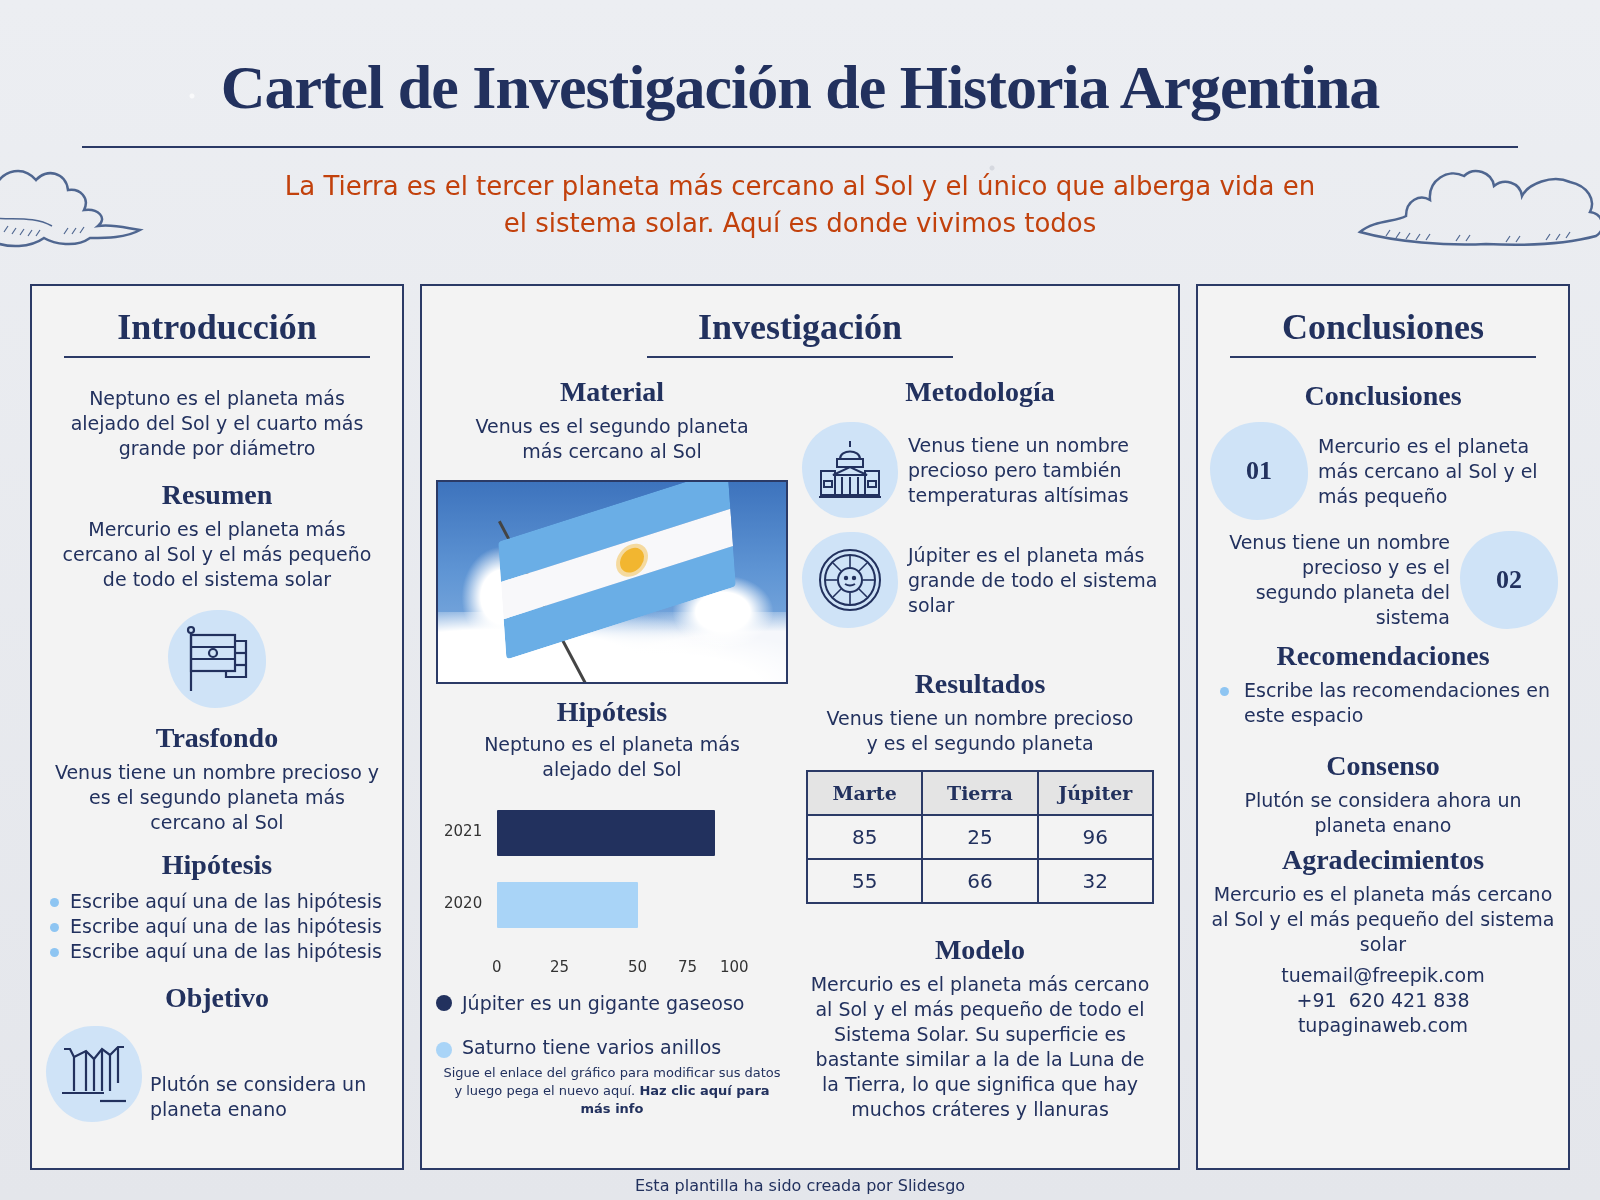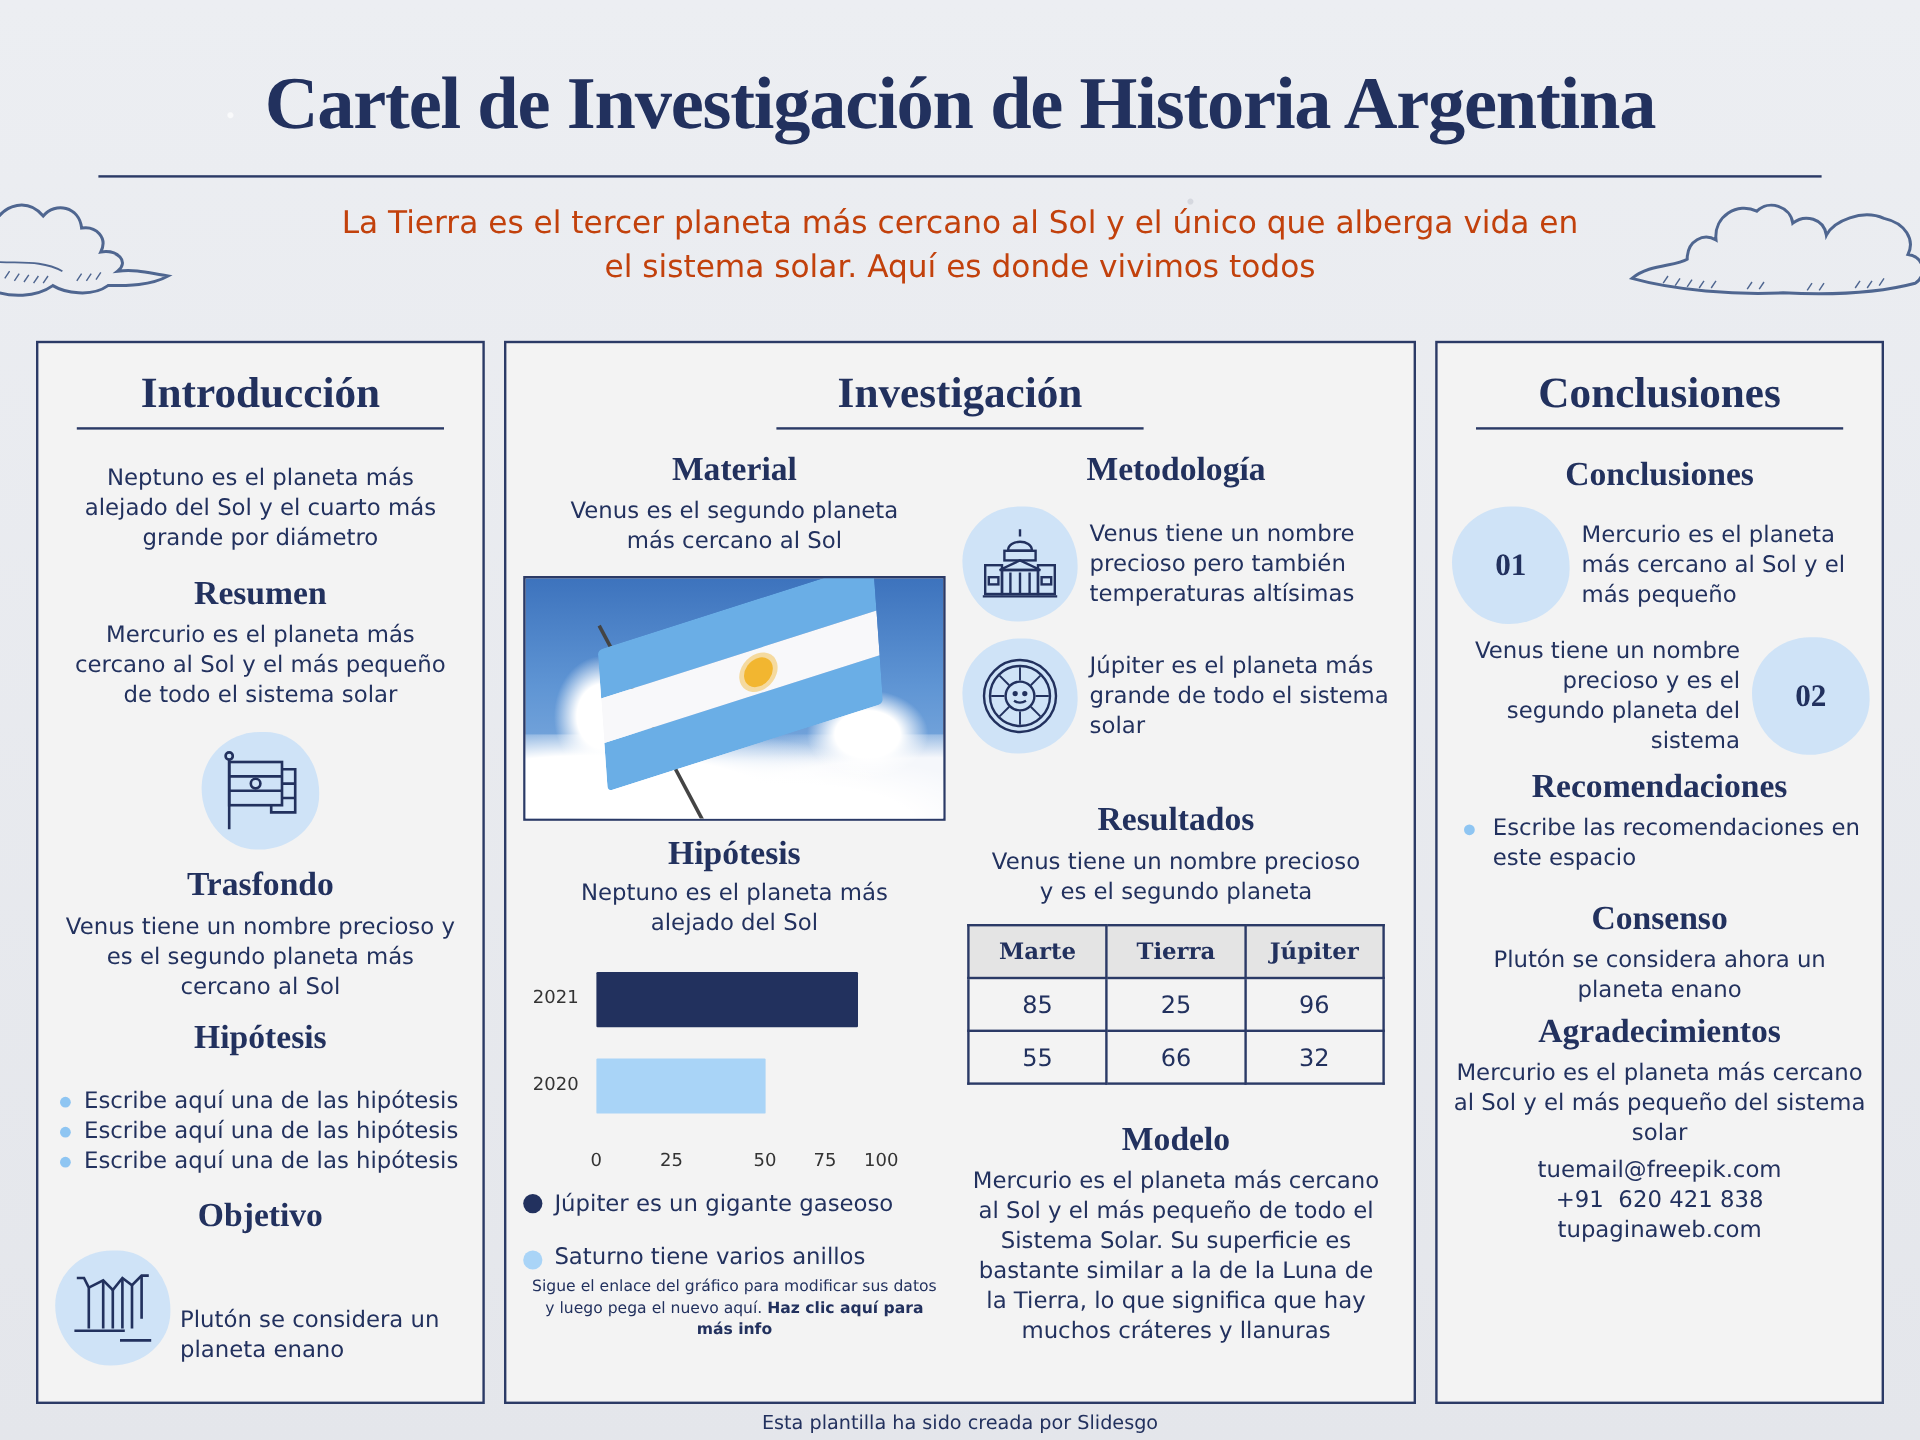--- a/index.html
+++ b/index.html
@@ -93,21 +93,21 @@
         <line x1="5" y1="34" x2="49" y2="34"></line>
       <circle cx="27" cy="28" r="4"></circle>
       <path d="M49 16 H60 V52 H40 V46"></path>
       <line x1="49" y1="28" x2="60" y2="28"></line>
         <line x1="49" y1="40" x2="60" y2="40"></line>
     </svg>
   </div>
   <h3 class="h2 serif" style="margin-top:14px">Trasfondo</h3>
   <p class="txt" style="margin:6px 22px 0">Venus tiene un nombre precioso y es el segundo planeta más cercano al Sol</p>
   <h3 class="h2 serif" style="margin-top:14px">Hipótesis</h3>
-  <ul class="bullets" style="margin:24px 0 0 16px">
+  <ul class="bullets" style="margin:8px 0 0 16px">
     <li>Escribe aquí una de las hipótesis</li>
     <li>Escribe aquí una de las hipótesis</li>
     <li>Escribe aquí una de las hipótesis</li>
   </ul>
   <h3 class="h2 serif" style="margin-top:18px">Objetivo</h3>
   <div style="display:flex;align-items:flex-end;margin:12px 0 0 14px">
     <div class="blob" style="width:96px;height:96px;flex:none">
       <svg width="68" height="62" viewBox="0 0 68 62" fill="none" stroke="#22315e" stroke-width="2.2">
         <path d="M4 6 H10 L14 14 V48"></path>
           <path d="M14 14 L26 8 L34 16 L42 6 L50 12 L58 4 H64"></path>

